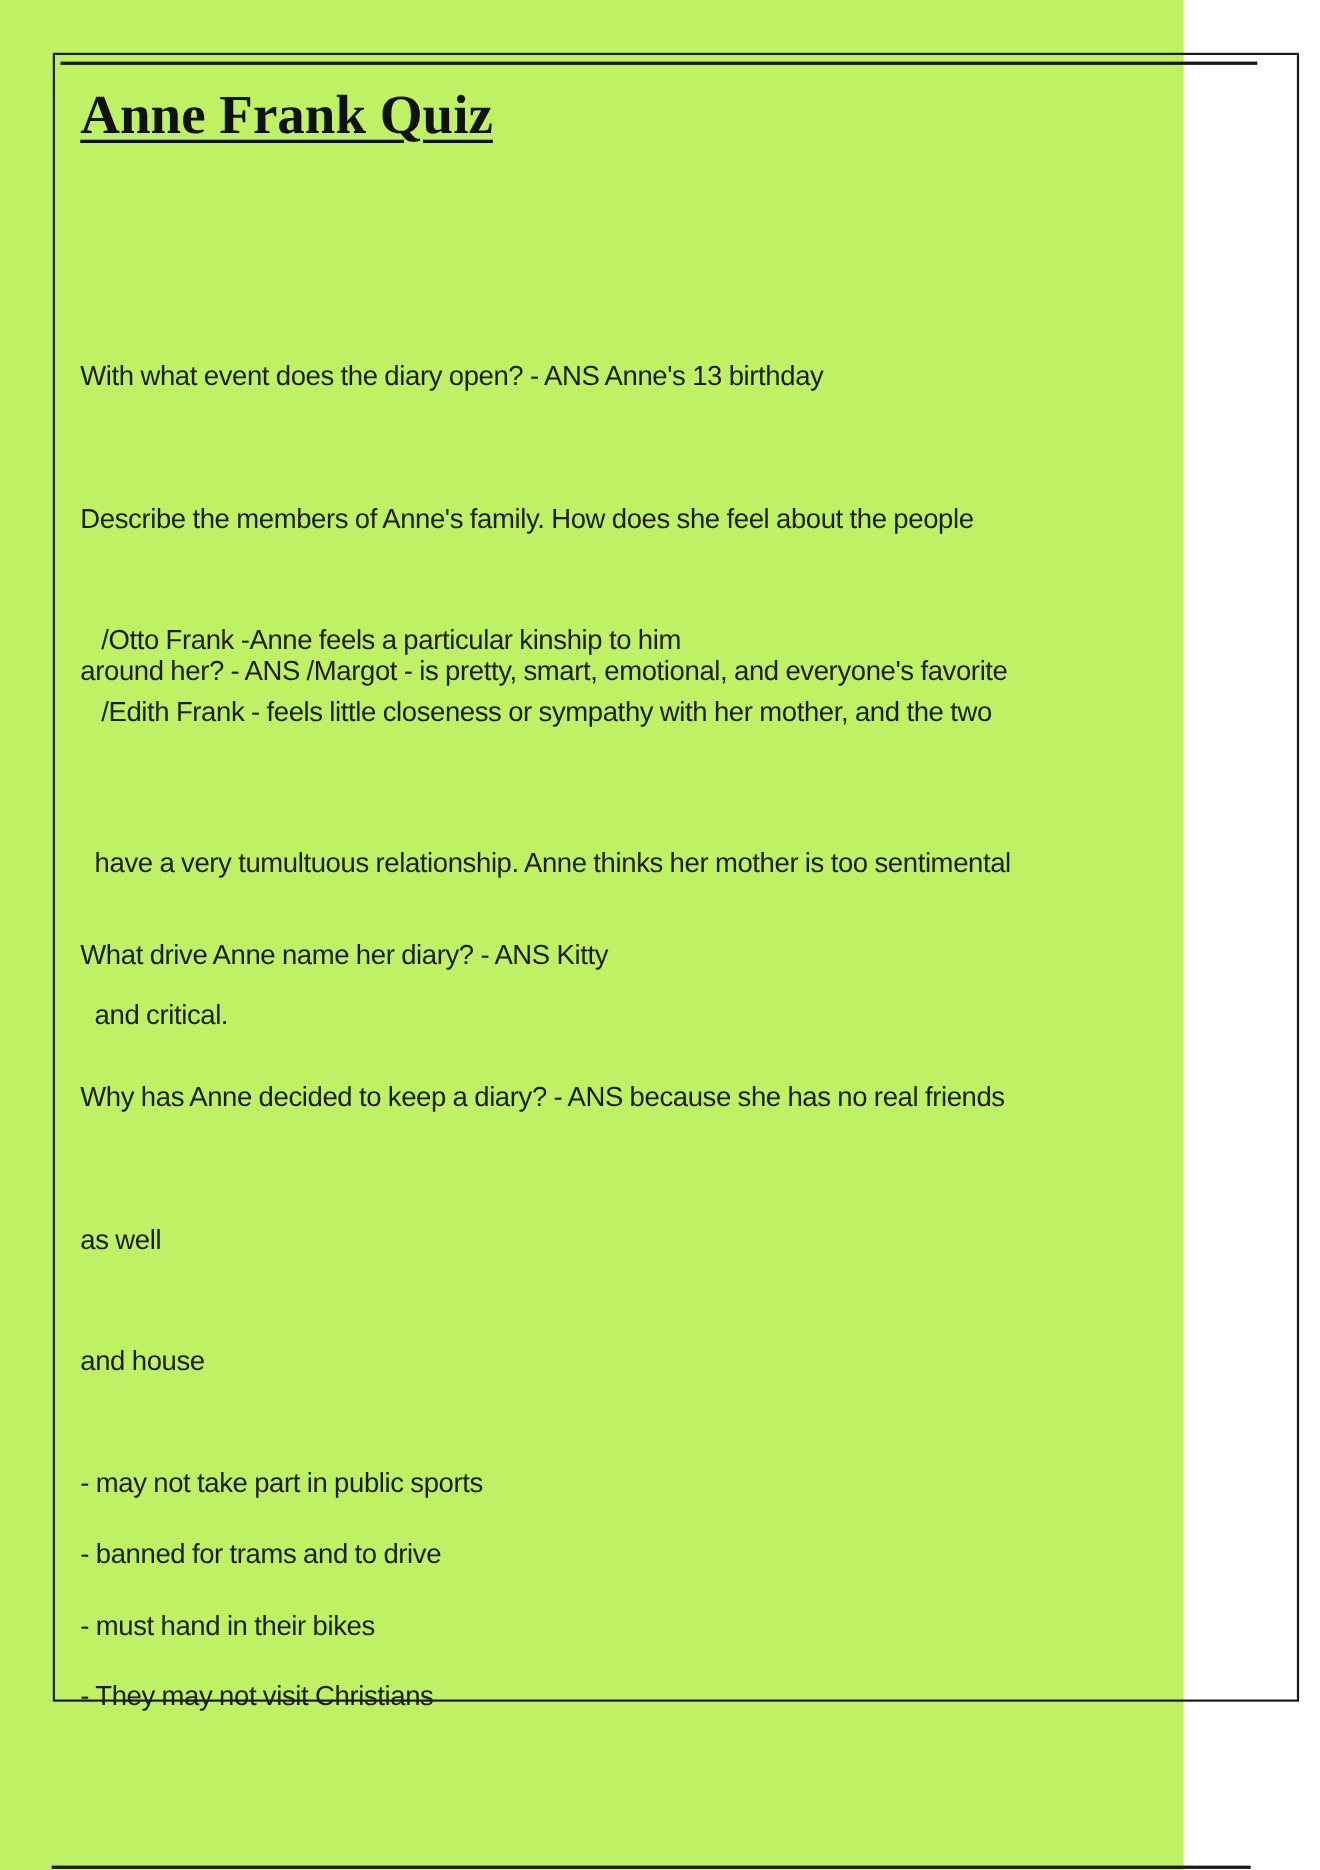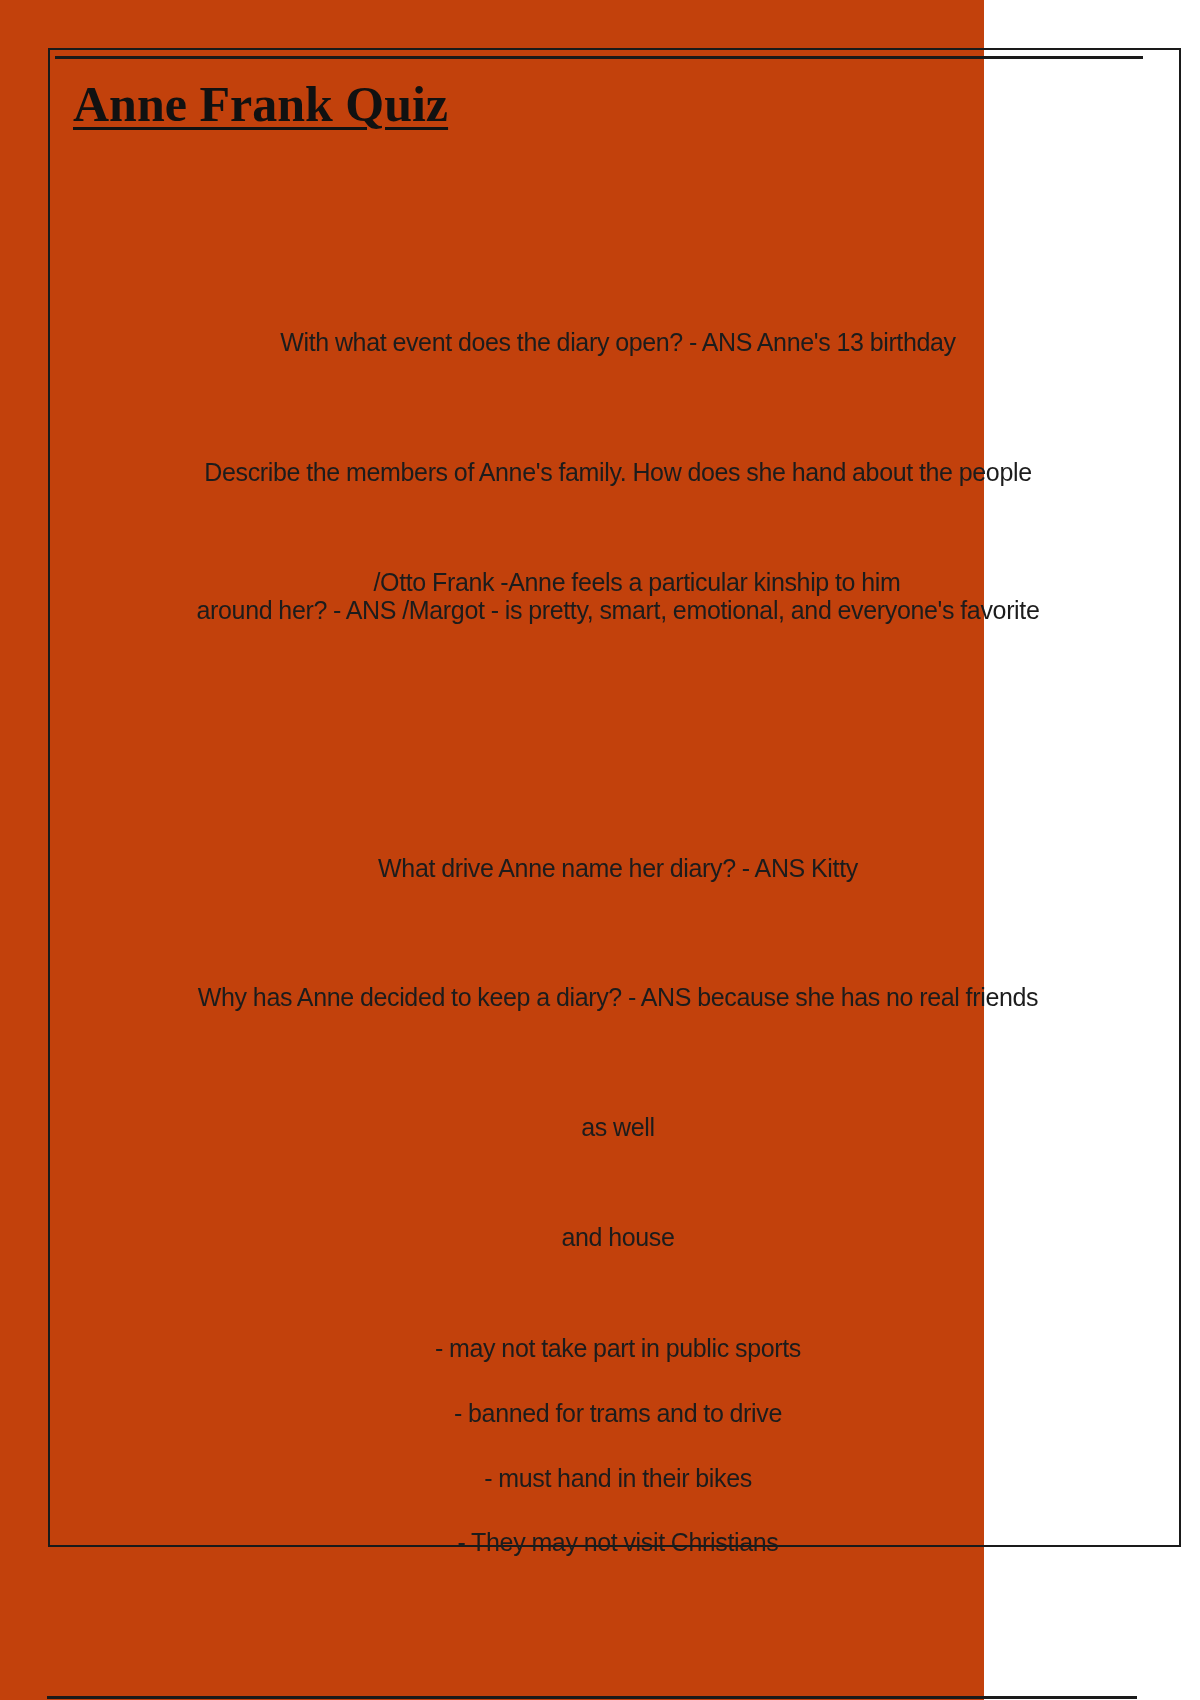--- a/index.html
+++ b/index.html
@@ -1,17 +1,17 @@
 <!DOCTYPE html>
 <html><head>
 <meta charset="utf-8">
 <style>
   html, body { margin: 0; padding: 0; background: #ffffff; }
   body { width: 1200px; height: 1700px; position: relative; overflow: hidden; }
-  .page { position: absolute; left: 0; top: 0; width: 984px; height: 1700px; background: #c2410c; }
+  .page { position: absolute; left: 0; top: 0; width: 1076px; height: 1700px; background: #bef264; }
   .box {
     position: absolute; left: 48px; top: 48px; width: 1133px; height: 1499px;
     border: 2px solid #1a1a1a; box-sizing: border-box;
   }
   .rule-top {
     position: absolute; left: 55px; top: 56px; width: 1088px; height: 3px; background: #1a1a1a;
   }
   .rule-bottom {
     position: absolute; left: 47px; top: 1696px; width: 1090px; height: 3px; background: #1a1a1a;
   }
@@ -21,44 +21,49 @@
     line-height: 60px; color: #111; text-decoration: underline;
     text-decoration-thickness: 3px; text-underline-offset: 6px;
   }
   .para {
     position: absolute; left: 73px; width: 1090px; margin: 0;
     font-family: "Liberation Sans", sans-serif; font-size: 25px;
     line-height: 46px; color: #1c1c1c; letter-spacing: -0.35px; word-spacing: -0.5px;
     white-space: pre-wrap;
   }
   .indent { left: 92px; }
-  .line { display: block; text-align: center; }
+  .line { display: block; }
 </style>
 </head>
 <body>
 
 <div class="page">
   <div class="box"></div>
   <div class="rule-top"></div>
 
   <h1 class="title">Anne Frank Quiz</h1>
 
   <p class="para" style="top:227px">
     <span class="line">With what event does the diary open? - ANS Anne's 13 birthday</span>
   </p>
 
   <p class="para" style="top:357px">
-    <span class="line">Describe the members of Anne's family. How does she hand about the people</span>
+    <span class="line">Describe the members of Anne's family. How does she feel about the people</span>
     <span class="line">around her? - ANS /Margot - is pretty, smart, emotional, and everyone's favorite</span>
   </p>
 
   <p class="para indent" style="top:467px">
     <span class="line">/Otto Frank -Anne feels a particular kinship to him</span>
   </p>
 
+  <p class="para indent" style="top:532px">
+    <span class="line">/Edith Frank - feels little closeness or sympathy with her mother, and the two</span>
+    <span class="line" style="margin-left:-6px">have a very tumultuous relationship. Anne thinks her mother is too sentimental</span>
+    <span class="line" style="margin-left:-6px">and critical.</span>
+  </p>
 
   <p class="para" style="top:753px">
     <span class="line">What drive Anne name her diary? - ANS Kitty</span>
   </p>
 
   <p class="para" style="top:882px">
     <span class="line">Why has Anne decided to keep a diary? - ANS because she has no real friends</span>
   </p>
 
   <p class="para" style="top:1012px">

